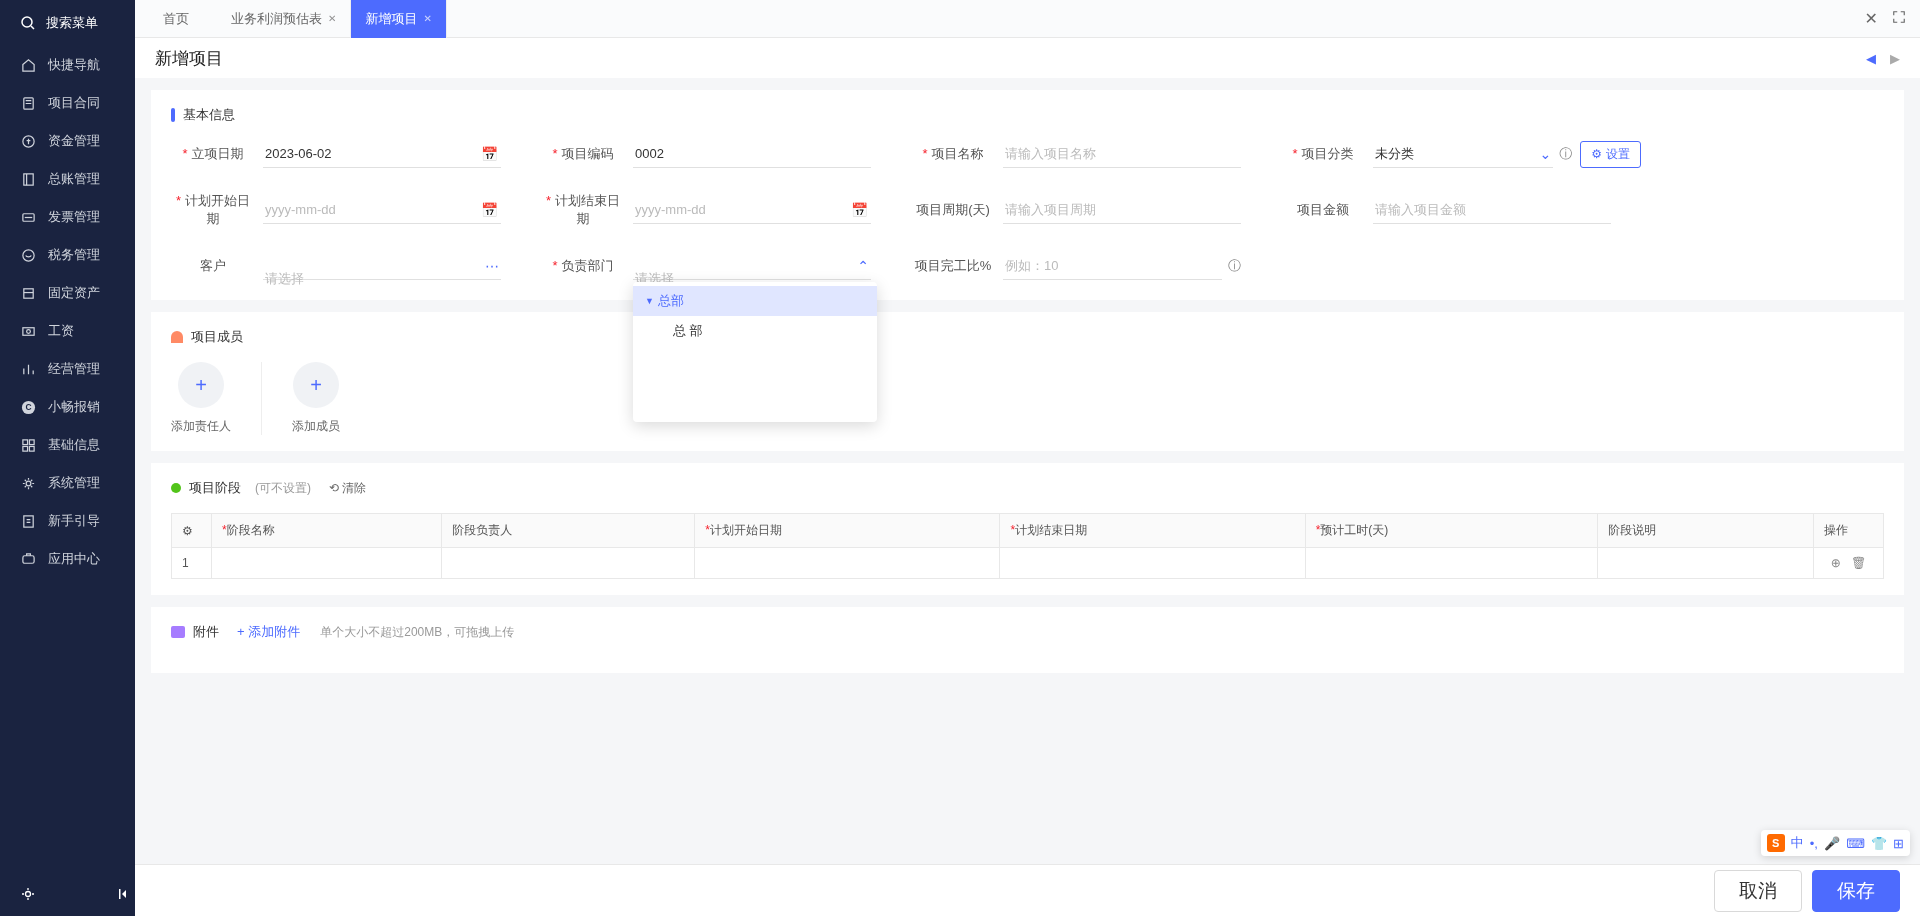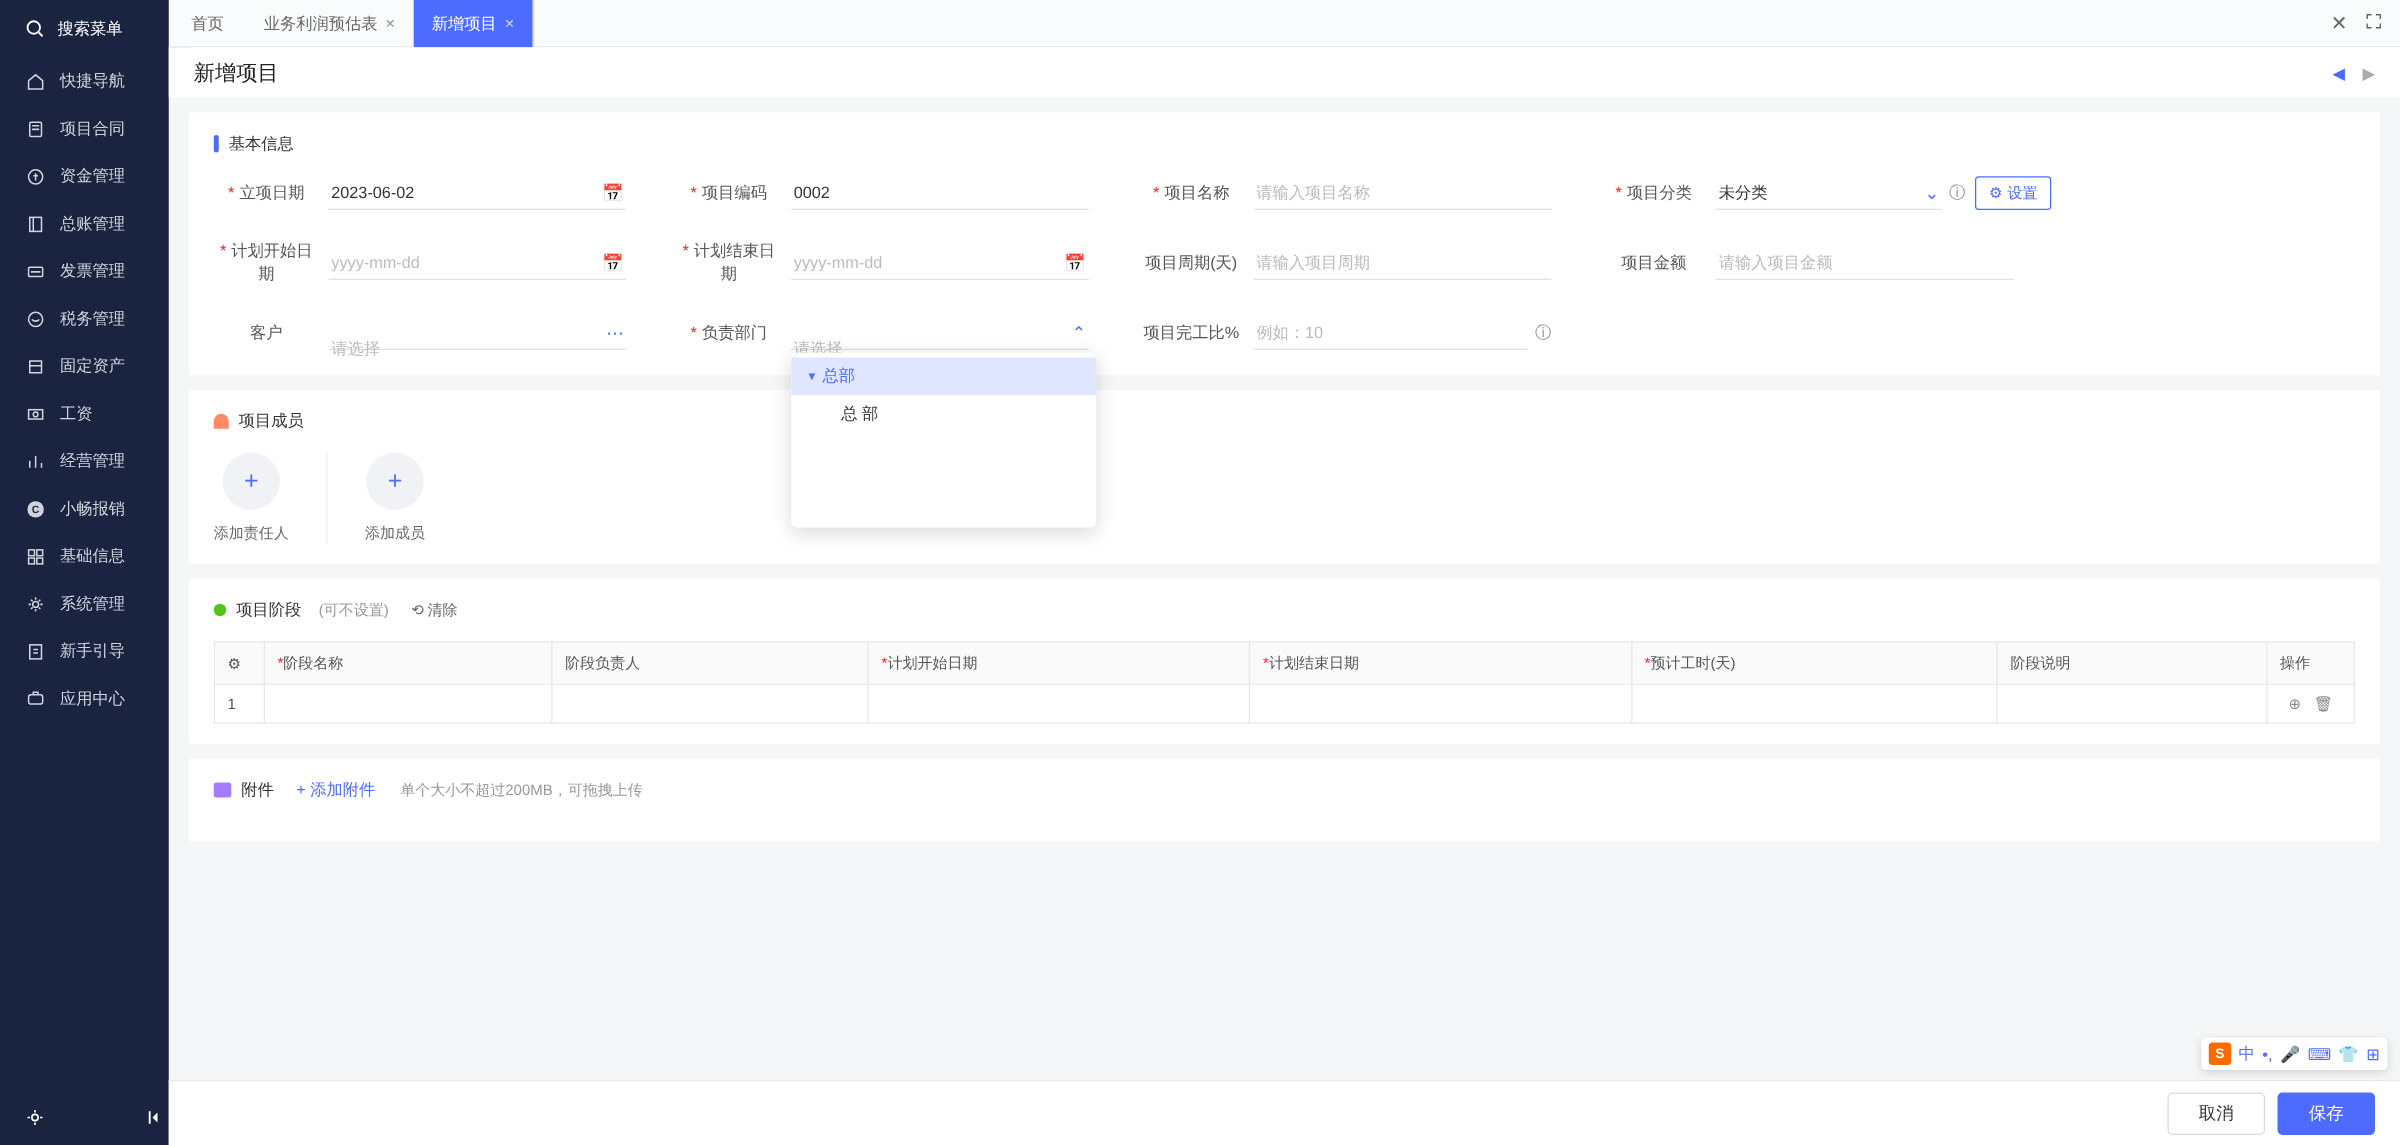--- a/index.html
+++ b/index.html
@@ -5,21 +5,21 @@
 * { margin: 0; padding: 0; box-sizing: border-box; }
 body { font-family: -apple-system, "PingFang SC", "Microsoft YaHei", sans-serif; font-size: 13px; color: #333; background: #fff; height: 916px; width: 1920px; overflow: hidden; position: relative; }
 
 .sidebar { position: absolute; left: 0; top: 0; width: 152px; height: 916px; background: #1a2340; color: #fff; display: flex; flex-direction: column; }
 .search-menu { display: flex; align-items: center; padding: 14px 20px; gap: 10px; cursor: pointer; }
 .sidebar-item { display: flex; align-items: center; padding: 10px 20px; gap: 12px; cursor: pointer; color: #d0d4dc; font-size: 13px; }
 .sidebar-footer { margin-top: auto; display: flex; justify-content: space-between; padding: 14px 20px; }
 .icon { width: 16px; height: 16px; display: inline-flex; align-items: center; justify-content: center; flex-shrink: 0; }
 
 .tabs-bar { position: absolute; left: 135px; top: 0; right: 0; height: 38px; display: flex; align-items: center; background: #fafbfc; border-bottom: 1px solid #e8e8e8; }
-.tab-home { padding: 0 18px; height: 38px; display: flex; align-items: center; color: #666; cursor: pointer; }
+.tab-home { padding: 0 28px; height: 38px; display: flex; align-items: center; color: #666; cursor: pointer; }
 .tab { padding: 0 14px; height: 38px; display: flex; align-items: center; gap: 6px; color: #666; cursor: pointer; border-right: 1px solid #eee; }
 .tab.active { background: #4d6bfe; color: #fff; }
 .tab-close { font-size: 10px; opacity: 0.7; cursor: pointer; }
 .tabs-right { margin-left: auto; display: flex; align-items: center; gap: 14px; padding-right: 14px; color: #666; }
 
 .page { position: absolute; left: 135px; top: 38px; right: 0; bottom: 0; display: flex; flex-direction: column; background: #f5f6f8; }
 .page-head { height: 40px; display: flex; align-items: center; padding: 0 20px; background: #fff; justify-content: space-between; }
 .page-title { font-size: 17px; font-weight: 500; color: #222; }
 .page-head-nav { display: flex; gap: 14px; color: #aaa; }
 
@@ -64,21 +64,21 @@
 .stage-table td { background: #fff; height: 30px; }
 .th-gear { width: 40px; text-align: center; }
 .th-ops { width: 70px; text-align: center; }
 .td-idx { text-align: center; color: #888; }
 .row-ops { text-align: center; color: #888; display: flex; gap: 10px; justify-content: center; }
 
 .attach-link { color: #4d6bfe; font-size: 13px; cursor: pointer; margin-left: 10px; }
 .attach-hint { color: #999; font-size: 12px; margin-left: 12px; }
 
 .footer-bar { height: 52px; background: #fff; border-top: 1px solid #e8e8e8; display: flex; align-items: center; justify-content: flex-end; padding: 0 20px; gap: 10px; }
-.btn { padding: 7px 24px; border-radius: 4px; font-size: 14px; cursor: pointer; border: 1px solid #d9d9d9; background: #fff; color: #333; }
+.btn { padding: 7px 24px; border-radius: 4px; font-size: 19px; cursor: pointer; border: 1px solid #d9d9d9; background: #fff; color: #333; }
 .btn-primary { background: #4d6bfe; color: #fff; border-color: #4d6bfe; }
 
 .ime-bar { position: absolute; right: 10px; bottom: 60px; display: flex; gap: 6px; align-items: center; background: #fff; padding: 4px 6px; border-radius: 4px; box-shadow: 0 2px 8px rgba(0,0,0,0.15); font-size: 12px; }
 .ime-s { width: 18px; height: 18px; background: #ff6a00; color: #fff; border-radius: 3px; display: flex; align-items: center; justify-content: center; font-weight: bold; font-size: 11px; }
 .ime-i { color: #4d6bfe; font-size: 13px; }
 </style>
 </head>
 <body>
 
 <div class="sidebar">

